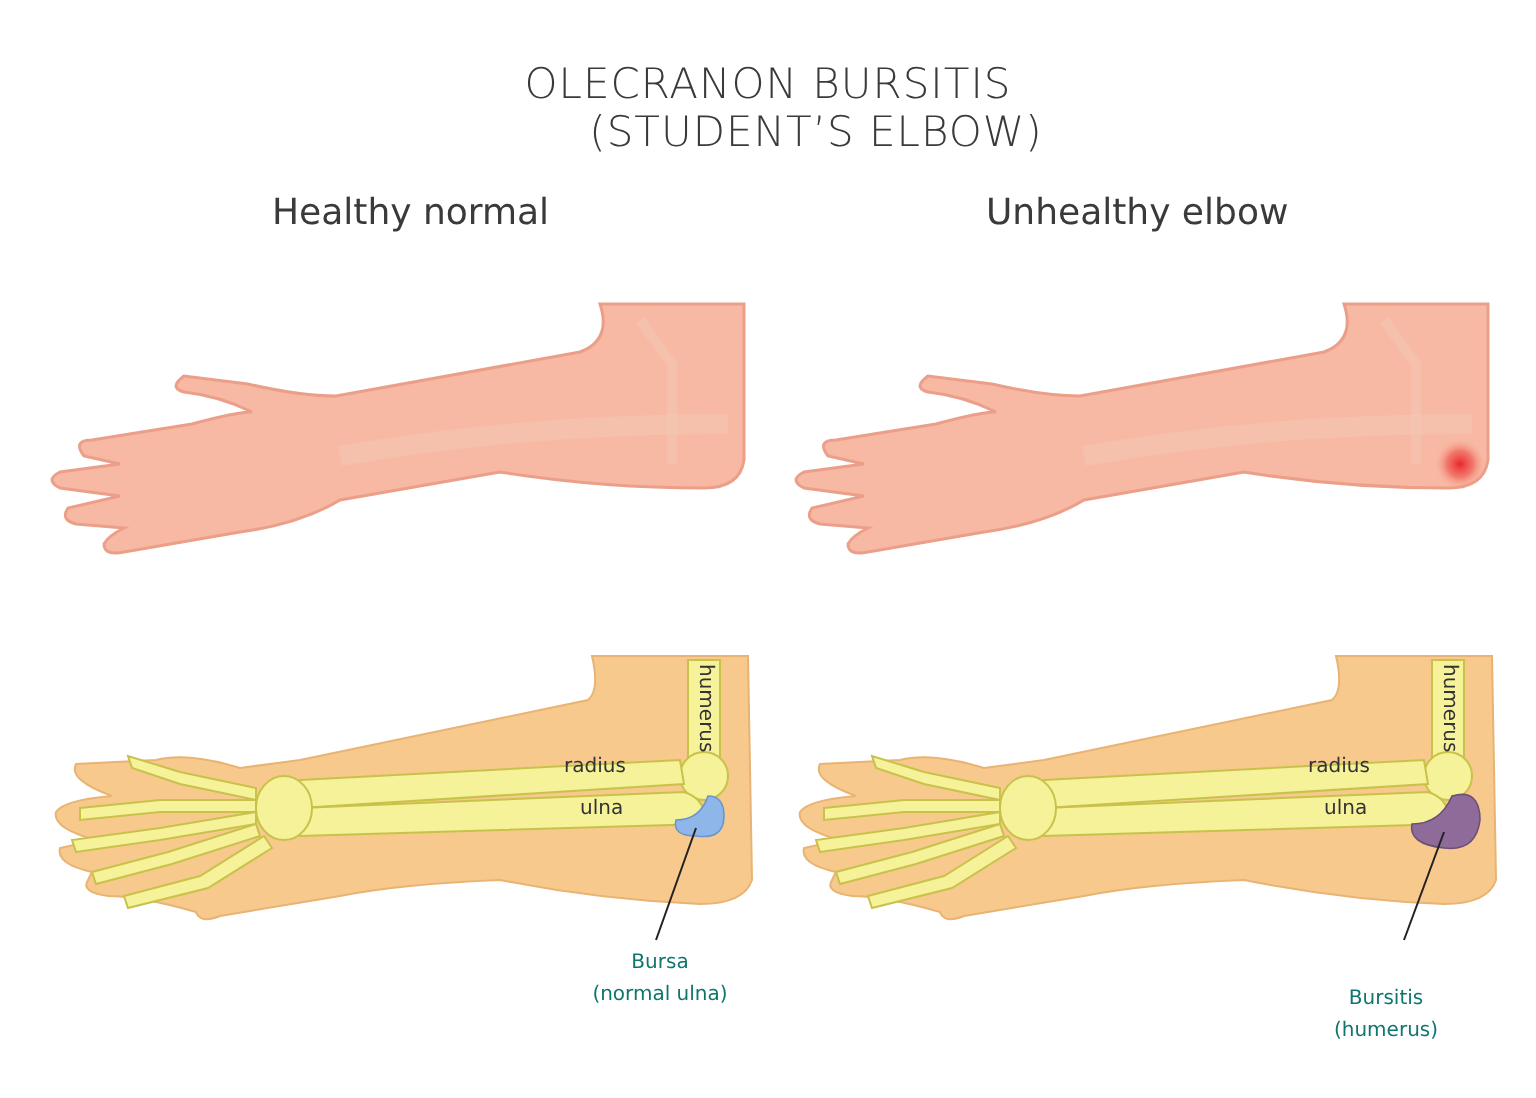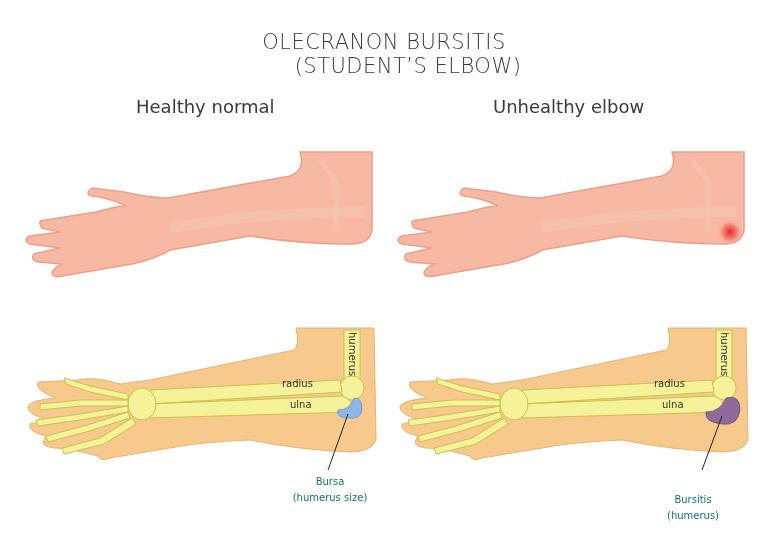--- a/index.html
+++ b/index.html
@@ -84,18 +84,18 @@
 <div class="bone-lbl" style="left:347px;top:332px;writing-mode:vertical-rl;">humerus</div>
 <div class="bone-lbl" style="left:282px;top:378px;">radius</div>
 <div class="bone-lbl" style="left:290px;top:399px;">ulna</div>
 
 <div class="bone-lbl" style="left:719px;top:332px;writing-mode:vertical-rl;">humerus</div>
 <div class="bone-lbl" style="left:654px;top:378px;">radius</div>
 <div class="bone-lbl" style="left:662px;top:399px;">ulna</div>
 
 <div class="lbl" style="left:280px;top:474px;width:100px;">
   <div>Bursa</div>
-  <div>(humerus size)</div>
+  <div>(normal ulna)</div>
 </div>
 <div class="lbl" style="left:648px;top:474px;width:90px;margin-top:18px;">
   <div>Bursitis</div>
   <div>(humerus)</div>
 </div>
 
 </body></html>

